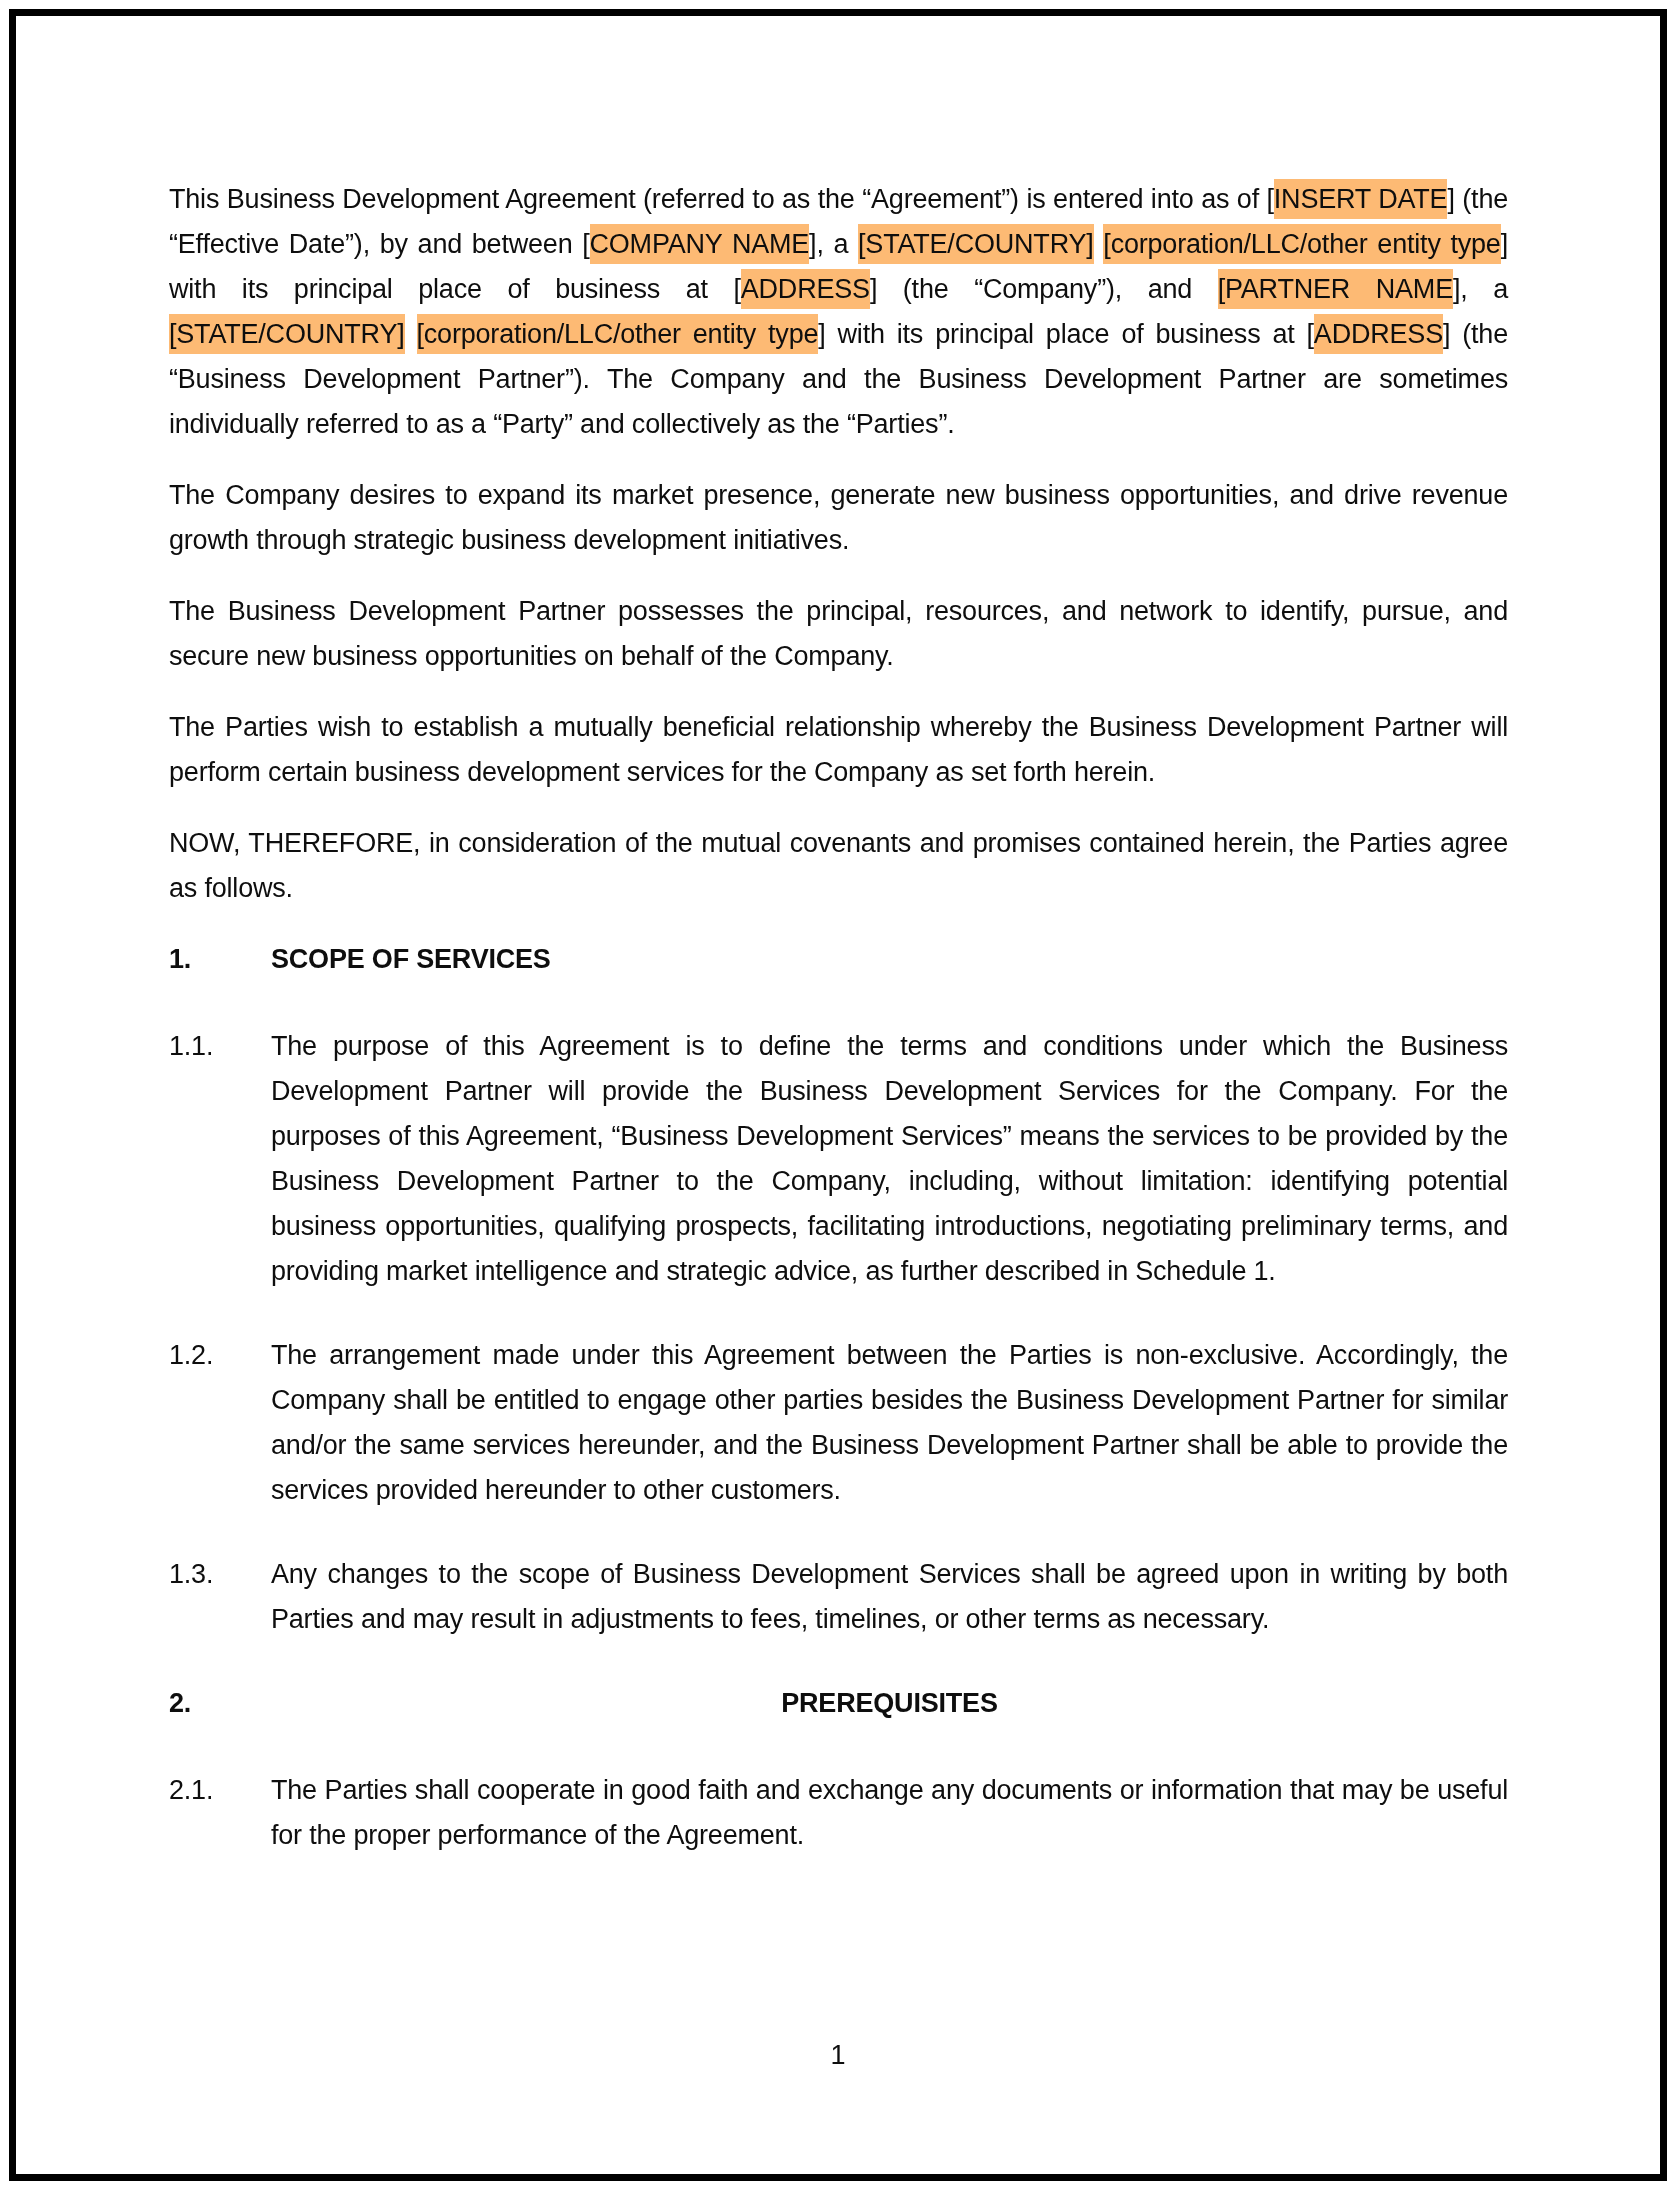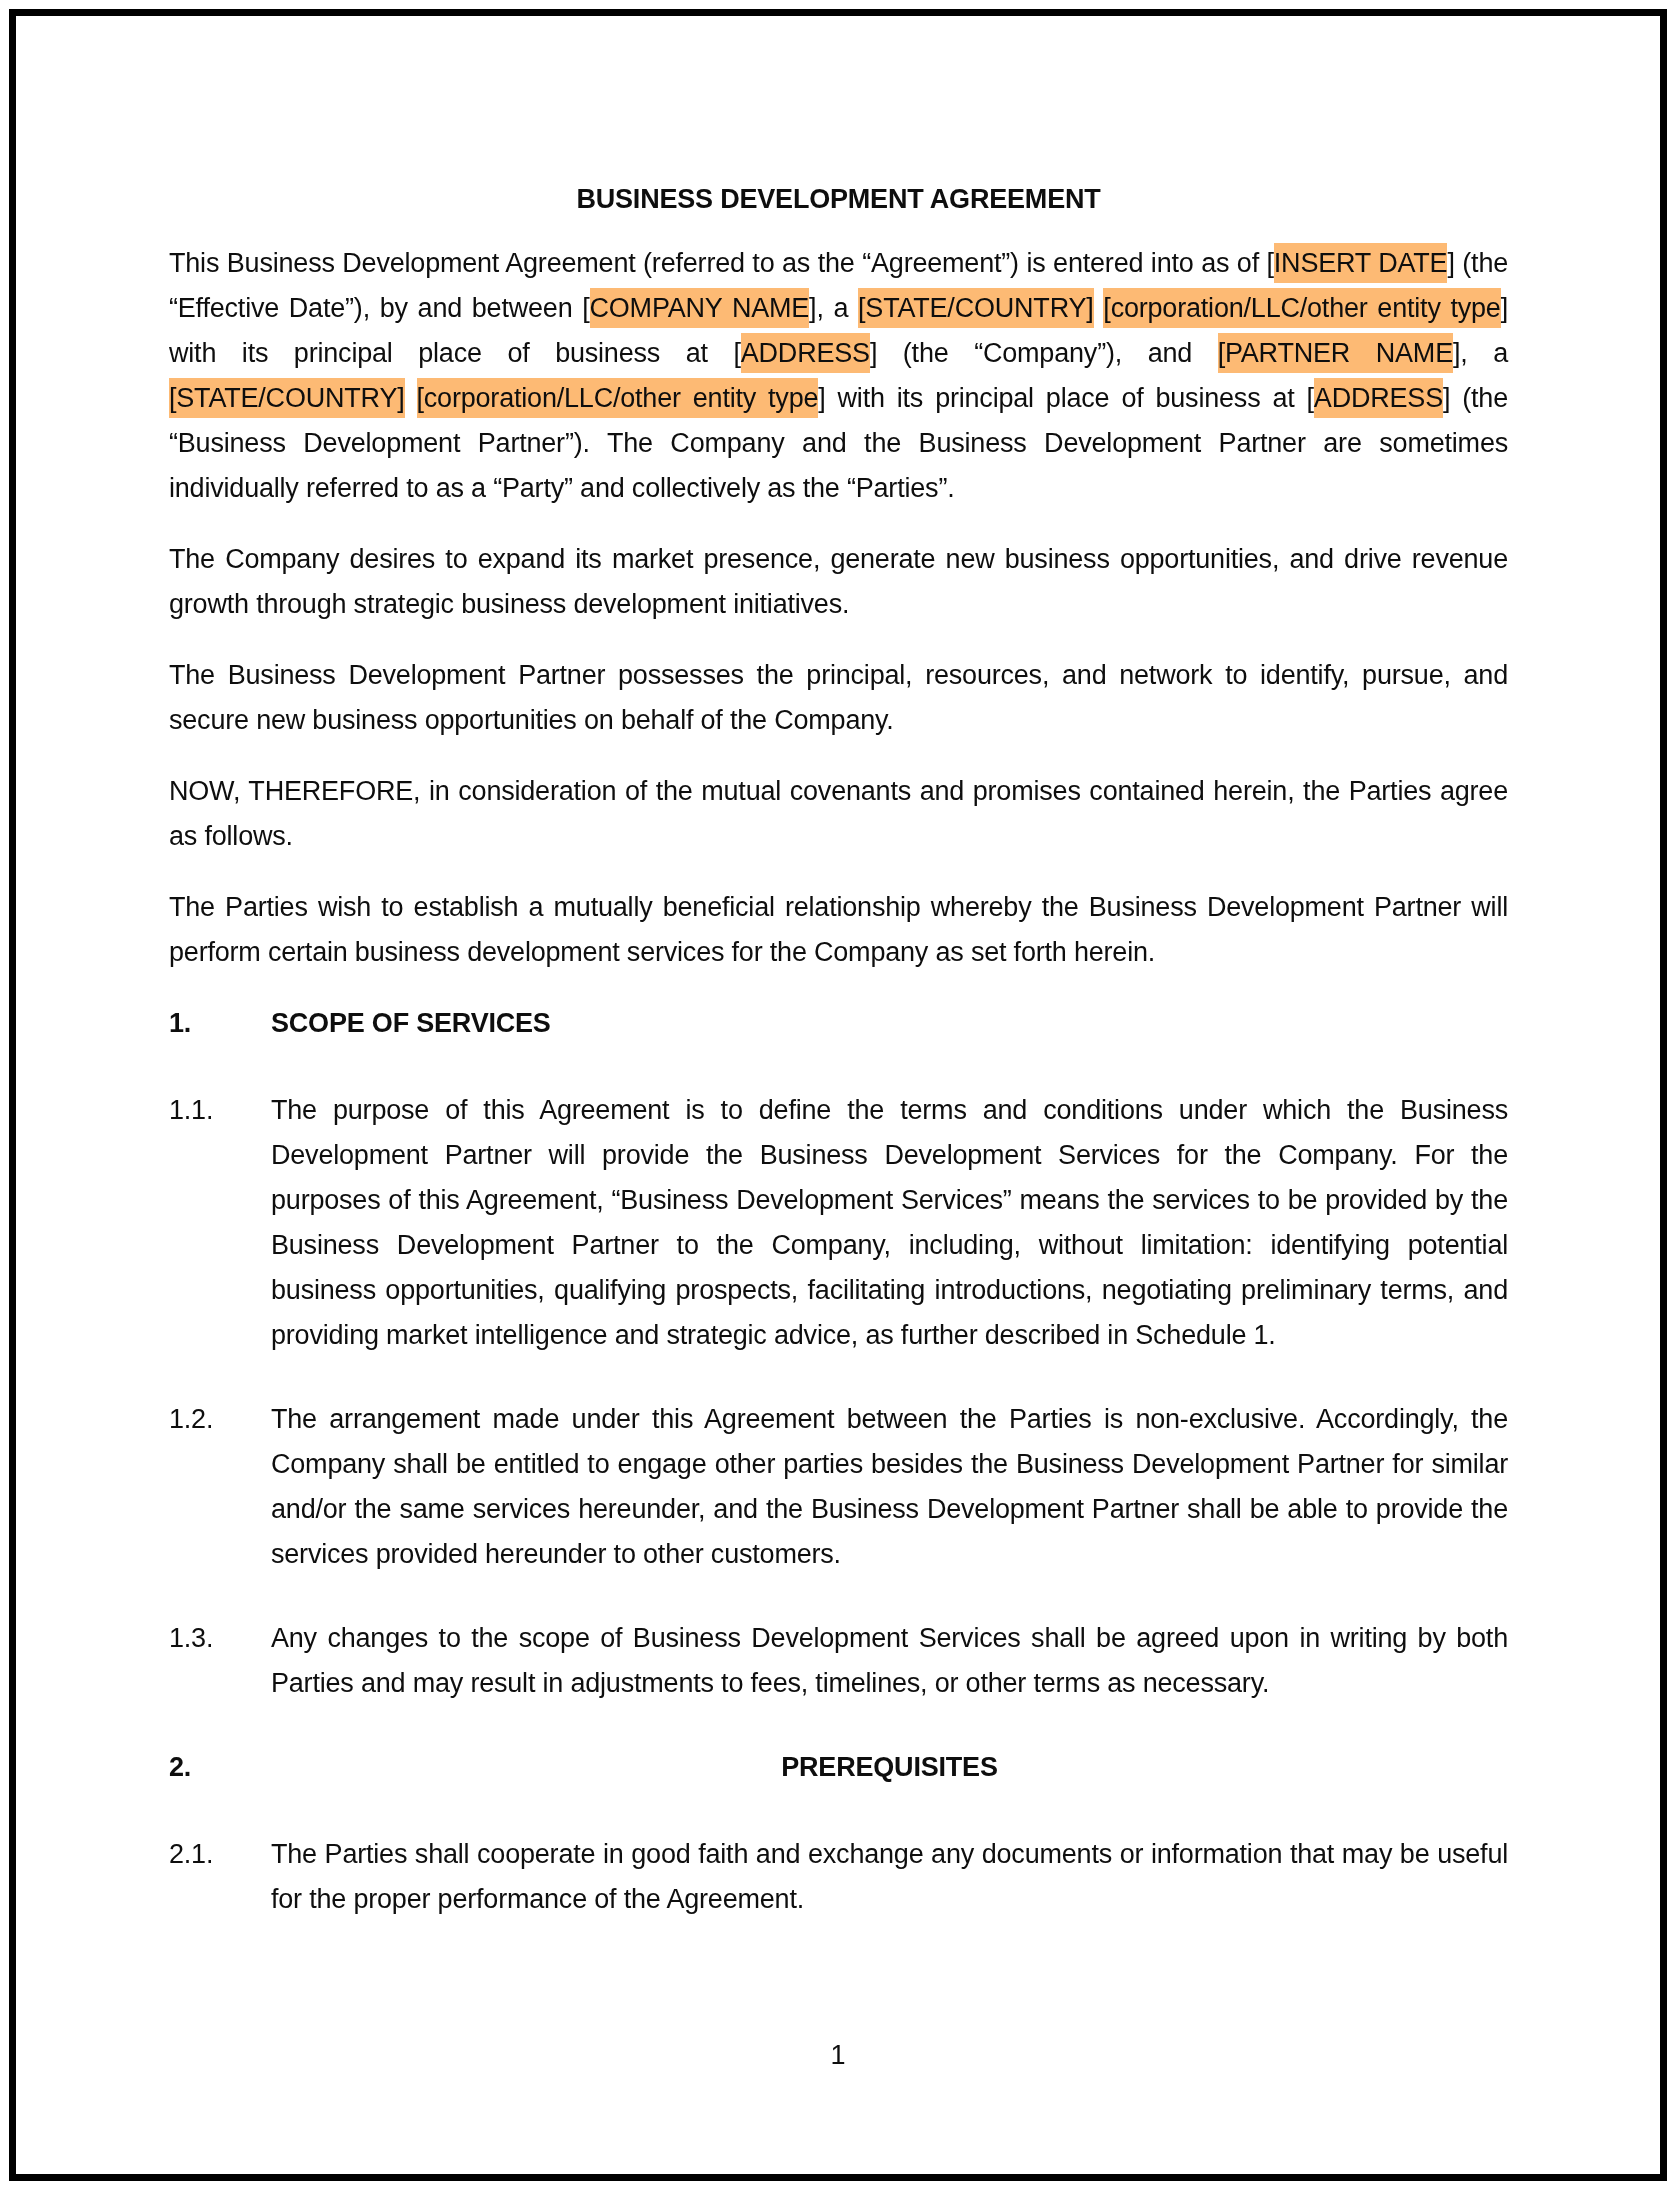--- a/index.html
+++ b/index.html
@@ -75,27 +75,26 @@
     line-height: 45px;
     color: #0e0e0e;
   }
 </style>
 </head>
 <body>
 
 <div class="page">
   <div class="frame"></div>
   <div class="content">
-    <h1 class="doc-title">BUSINESS DEVELOPMENT AGREEMENT</h1>
     <div id="intro">
         <p class="para"><span>This Business Development Agreement (referred to as the “</span><span class="b">Agreement</span><span>”) is entered into as of [</span><span class="hl">INSERT DATE</span><span>] (the “</span><span class="b">Effective Date</span><span>”), by and between [</span><span class="hl">COMPANY NAME</span><span>], a </span><span class="hl">[STATE/COUNTRY]</span><span> </span><span class="hl">[corporation/LLC/other entity type</span><span>] with its principal place of business at [</span><span class="hl">ADDRESS</span><span>] (the “</span><span class="b">Company</span><span>”), and </span><span class="hl">[PARTNER NAME</span><span>], a </span><span class="hl">[STATE/COUNTRY]</span><span> </span><span class="hl">[corporation/LLC/other entity type</span><span>] with its principal place of business at [</span><span class="hl">ADDRESS</span><span>] (the “</span><span class="b">Business Development Partner</span><span>”). The Company and the Business Development Partner are sometimes individually referred to as a “</span><span class="b">Party</span><span>” and collectively as the “</span><span class="b">Parties</span><span>”.</span></p>
         <p class="para"><span>The Company desires to expand its market presence, generate new business opportunities, and drive revenue growth through strategic business development initiatives.</span></p>
         <p class="para"><span>The Business Development Partner possesses the principal, resources, and network to identify, pursue, and secure new business opportunities on behalf of the Company.</span></p>
+        <p class="para"><span>The Parties wish to establish a mutually beneficial relationship whereby the Business Development Partner will perform certain business development services for the Company as set forth herein.</span></p>
         <p class="para"><span>NOW, THEREFORE, in consideration of the mutual covenants and promises contained herein, the Parties agree as follows.</span></p>
-        <p class="para"><span>The Parties wish to establish a mutually beneficial relationship whereby the Business Development Partner will perform certain business development services for the Company as set forth herein.</span></p>
       </div>
     <div id="sections">
         <div class="sec-head">
           <div class="num-col">1.</div>
           <div class="body-col" style="text-align: left;">SCOPE OF SERVICES</div>
         </div>
         <div class="item">
           <div class="num-col">1.1.</div>
           <div class="body-col"><span>The purpose of this Agreement is to define the terms and conditions under which the Business Development Partner will provide the Business Development Services for the Company. For the purposes of this Agreement, “</span><span class="b">Business Development Services</span><span>” means the services to be provided by the Business Development Partner to the Company, including, without limitation: identifying potential business opportunities, qualifying prospects, facilitating introductions, negotiating preliminary terms, and providing market intelligence and strategic advice, as further described in Schedule 1.</span></div>
         </div>

